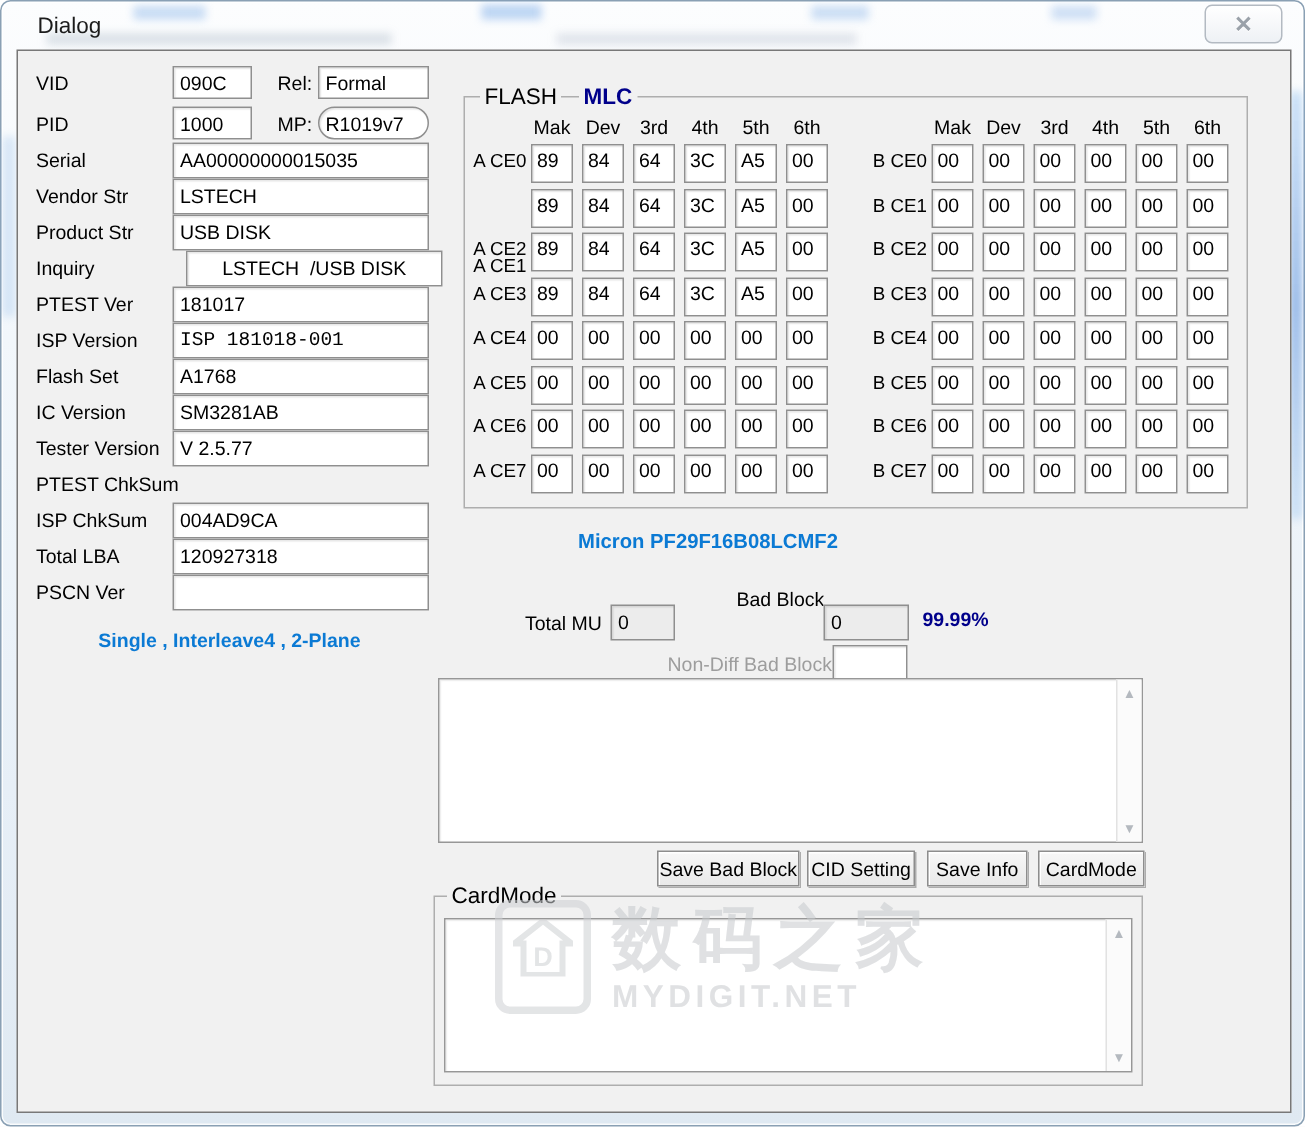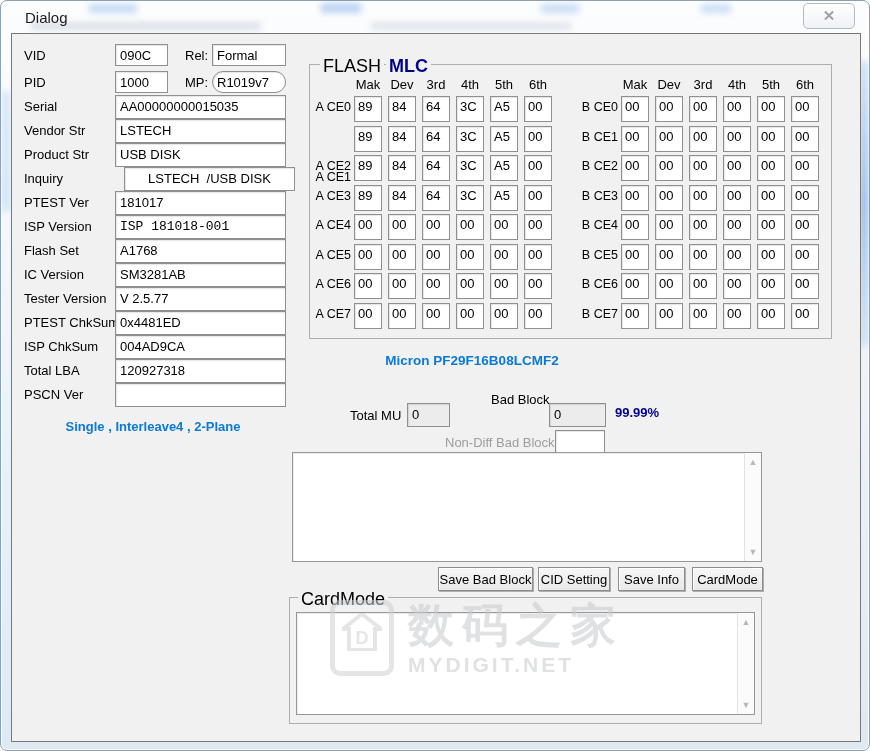--- a/index.html
+++ b/index.html
@@ -28,21 +28,21 @@
 
   .lbl { position:absolute; font-size:13px; color:#000; white-space:pre; }
   .lbl-gray { color:#9d9d9d; }
   .field { position:absolute; background:#fff; border:1px solid #8f8f8f;
            box-shadow:inset 1px 1px 1px rgba(0,0,0,.10);
            font-size:13px; color:#000; padding:3px 4px; white-space:pre; overflow:hidden; }
   .field.gray { background:#ececec; }
 
   .groupbox { position:absolute; border:1px solid #aeaeae; }
   .legend { position:absolute; top:-9px; background:#f1f1f1; padding:0 3px;
-            font-size:18px; color:#000; }
+            font-size:15px; color:#000; }
 
   .colhdr { position:absolute; font-size:13px; color:#000; width:28px; text-align:center; }
   .celabel { position:absolute; font-size:12.5px; color:#000; width:38px; text-align:right; }
   .cefield { position:absolute; width:28px; height:26px; background:#fff;
              border:1px solid #8f8f8f; box-shadow:inset 1px 1px 1px rgba(0,0,0,.10);
              font-size:13px; padding:2px 0 0 3px; }
 
   .accent { color:#0b7ad4; font-weight:bold; }
   .navy { color:#00008b; font-weight:bold;text-align:center; }
 
@@ -291,21 +291,20 @@
       <div class="field" style="left: 103px; top: 157px; width: 171px; height: 24px;">181017</div>
       <div class="lbl" style="left: 12px; top: 185px;">ISP Version</div>
       <div class="field" style="left: 103px; top: 181px; width: 171px; height: 24px; font-family: Liberation Mono, monospace;">ISP 181018-001</div>
       <div class="lbl" style="left: 12px; top: 209px;">Flash Set</div>
       <div class="field" style="left: 103px; top: 205px; width: 171px; height: 24px;">A1768</div>
       <div class="lbl" style="left: 12px; top: 233px;">IC Version</div>
       <div class="field" style="left: 103px; top: 229px; width: 171px; height: 24px;">SM3281AB</div>
       <div class="lbl" style="left: 12px; top: 257px;">Tester Version</div>
       <div class="field" style="left: 103px; top: 253px; width: 171px; height: 24px;">V 2.5.77</div>
       <div class="lbl" style="left: 12px; top: 281px;">PTEST ChkSum</div>
-      <div class="field" style="left: 103px; top: 277px; width: 171px; height: 24px;">0x4481ED</div>
       <div class="lbl" style="left: 12px; top: 305px;">ISP ChkSum</div>
       <div class="field" style="left: 103px; top: 301px; width: 171px; height: 24px;">004AD9CA</div>
       <div class="lbl" style="left: 12px; top: 329px;">Total LBA</div>
       <div class="field" style="left: 103px; top: 325px; width: 171px; height: 24px;">120927318</div>
       <div class="lbl" style="left: 12px; top: 353px;">PSCN Ver</div>
       <div class="field" style="left: 103px; top: 349px; width: 171px; height: 24px;"></div>
     </div>
 </div>
 
 </body></html>

